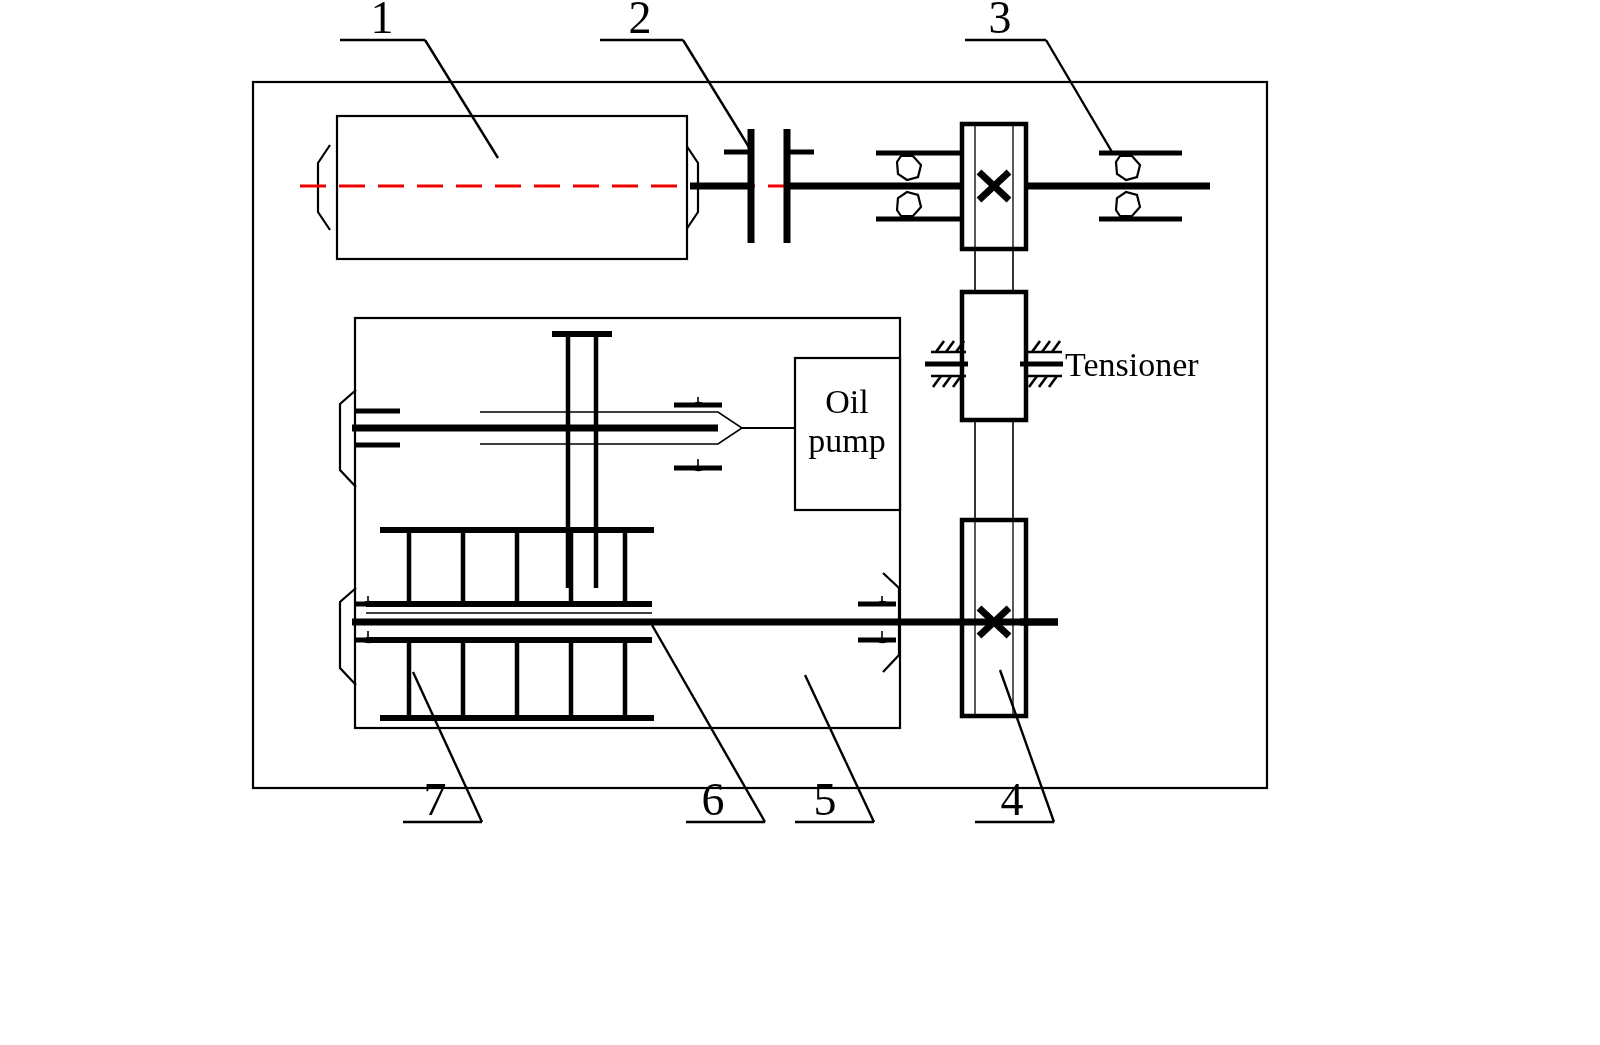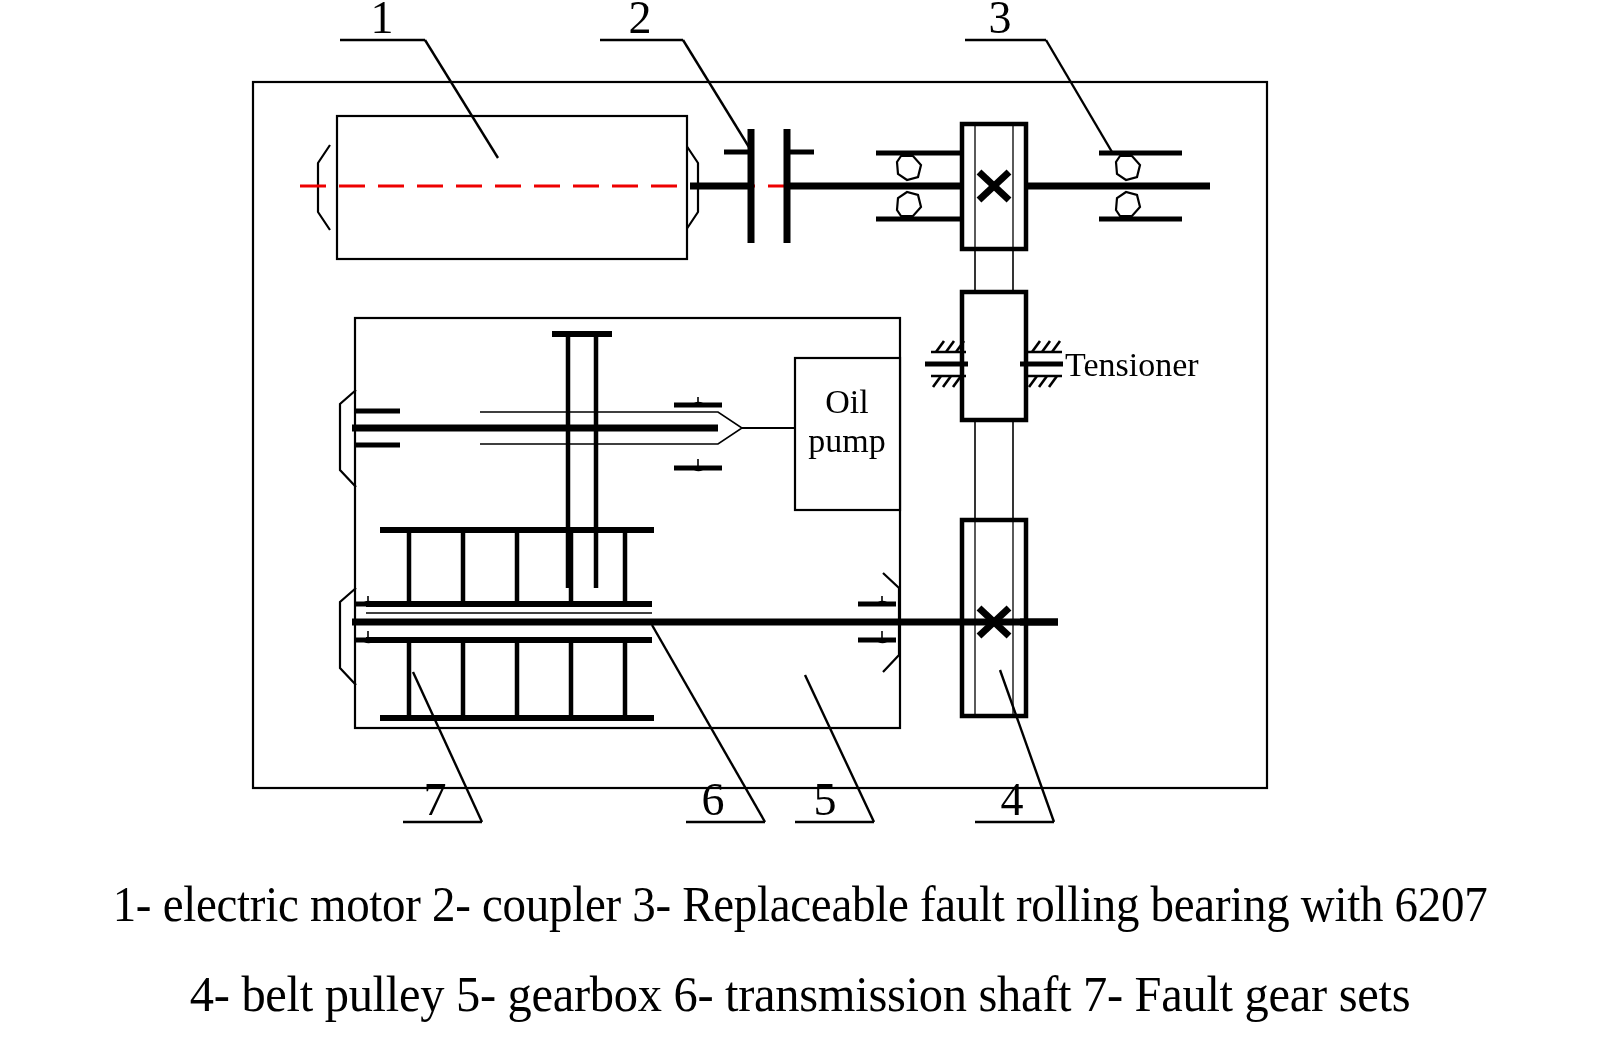--- a/index.html
+++ b/index.html
@@ -341,18 +341,14 @@
       <text x="825" y="815" class="num-label" text-anchor="middle">5</text>
     </g>
     <g>
       <line x1="975" y1="822" x2="1054" y2="822" class="ln-lead"></line>
       <line x1="1054" y1="822" x2="1000" y2="670" class="ln-lead"></line>
       <text x="1012" y="815" class="num-label" text-anchor="middle">4</text>
     </g>
 
   </svg>
 
-  <div class="caption-layer">
-    <div class="caption-line caption-line-1">1- electric motor 2- coupler 3- Replaceable fault rolling bearing with 6207</div>
-    <div class="caption-line caption-line-2" style="margin-top:32px; margin-bottom:22px;">4- belt pulley 5- gearbox 6- transmission shaft 7- Fault gear sets</div>
-  </div>
 
 </div>
 
 </body></html>

